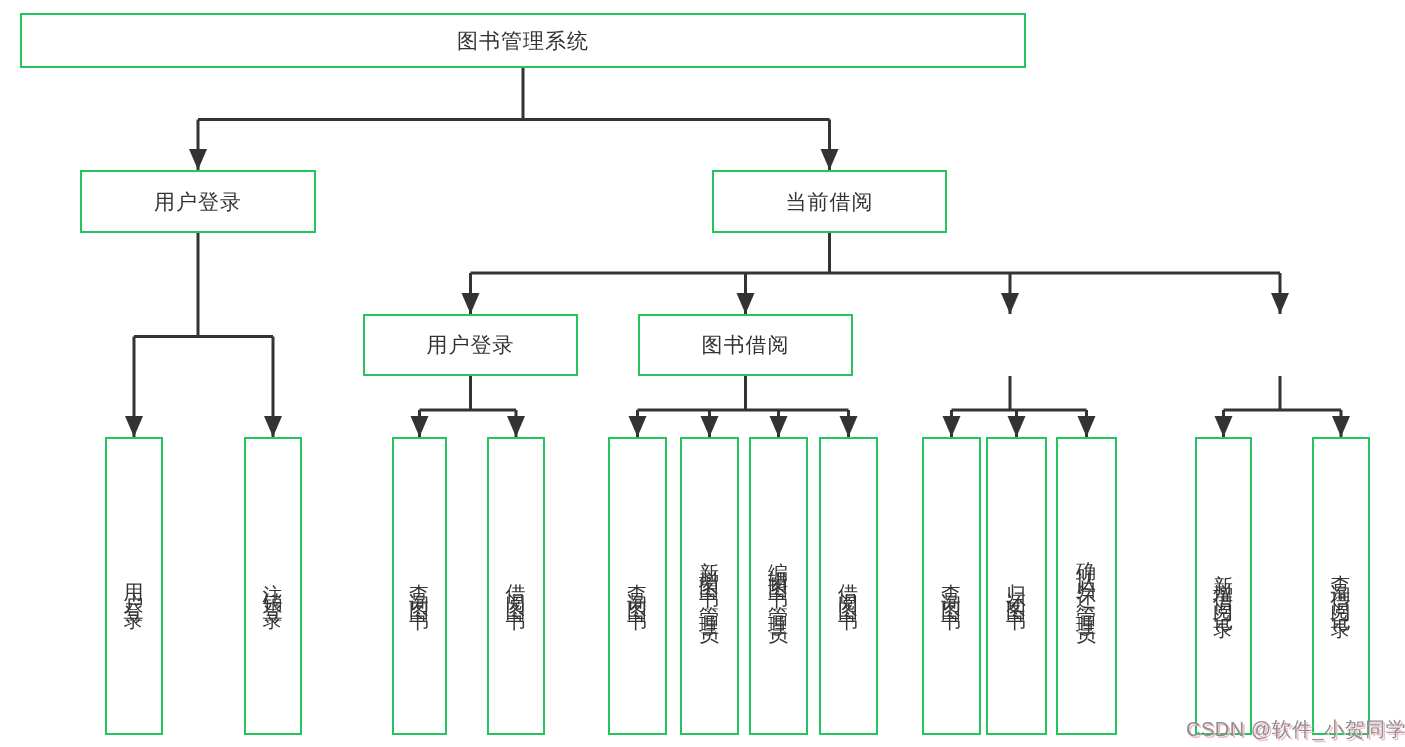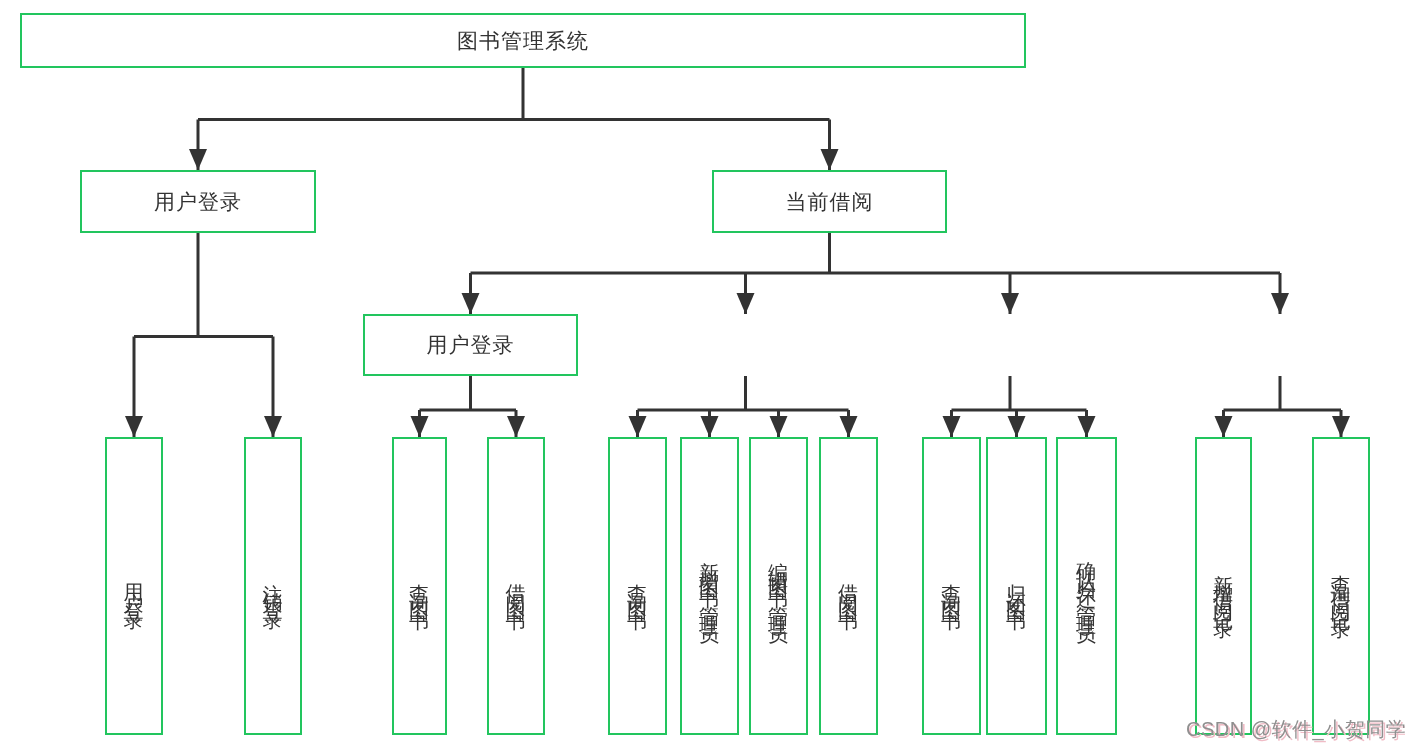--- a/index.html
+++ b/index.html
@@ -107,20 +107,23 @@
   <div class="box h" style="left:80px;top:170px;width:236px;height:63px">
     <span>用户登录</span>
   </div>
   <div class="box h" style="left:712px;top:170px;width:235px;height:63px">
     <span>当前借阅</span>
   </div>
 
   <div class="box h" style="left:363px;top:314px;width:215px;height:62px">
     <span>用户登录</span>
   </div>
+  <div class="box h" style="left:638px;top:314px;width:215px;height:62px">
+    <span>图书借阅</span>
+  </div>
 
   <div class="box v" style="left:105px;top:437px;width:58px;height:298px">
     <span>用户登录</span>
   </div>
   <div class="box v" style="left:244px;top:437px;width:58px;height:298px">
     <span>注销登录</span>
   </div>
   <div class="box v" style="left:392px;top:437px;width:55px;height:298px">
     <span>查询图书</span>
   </div>

